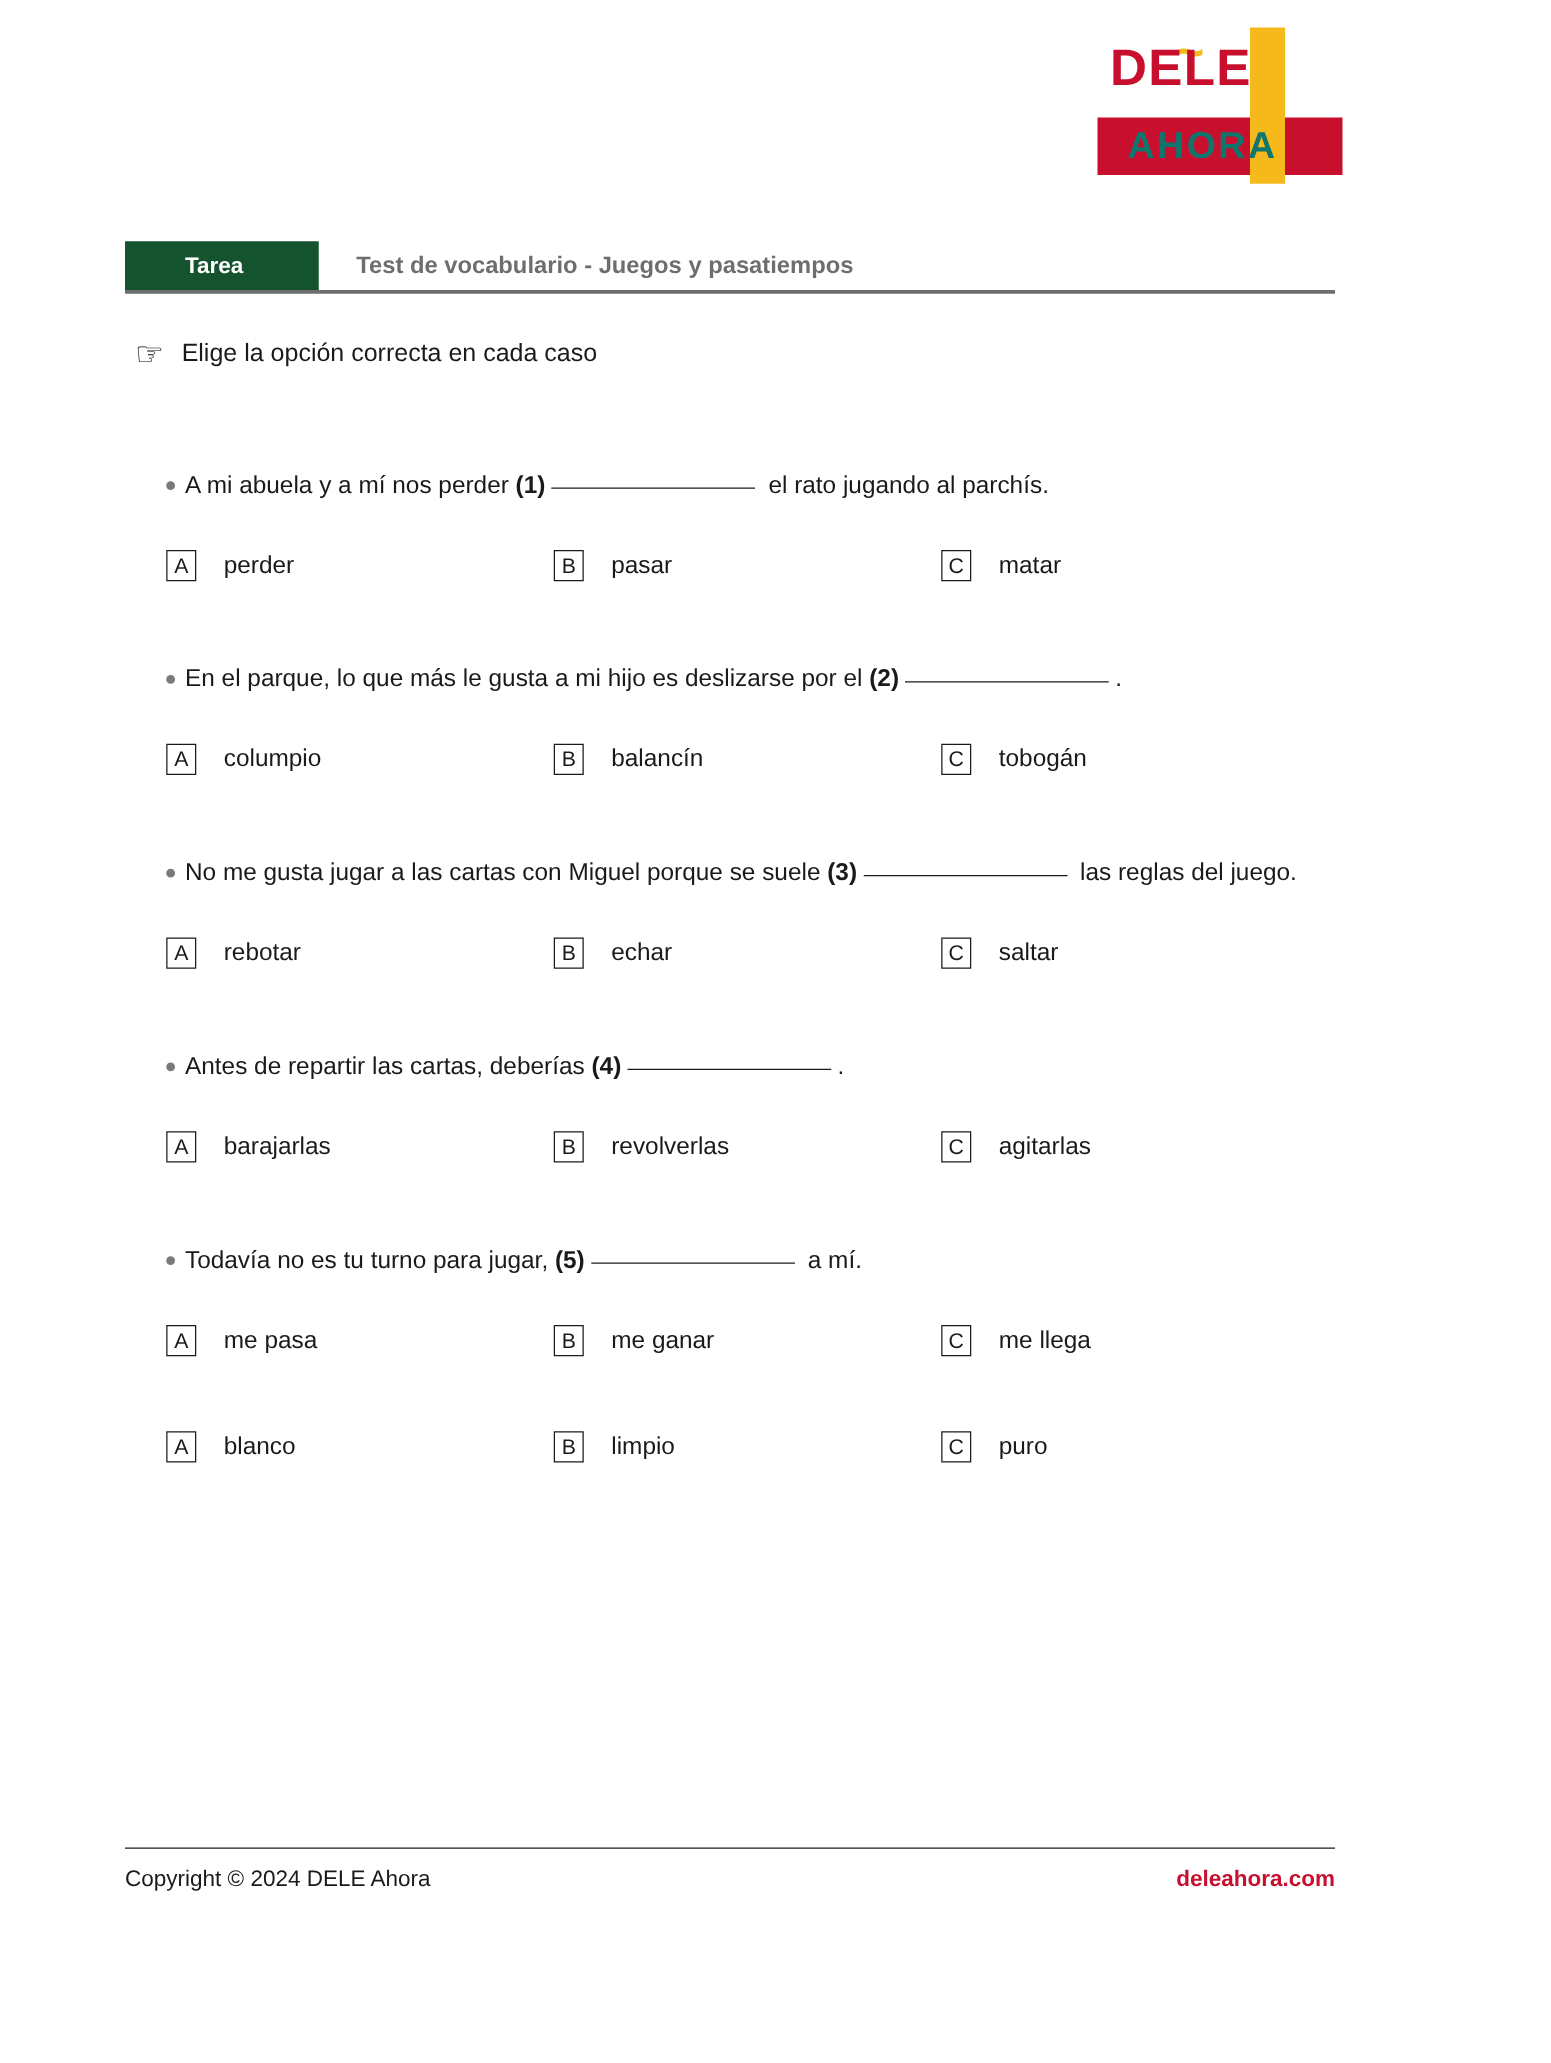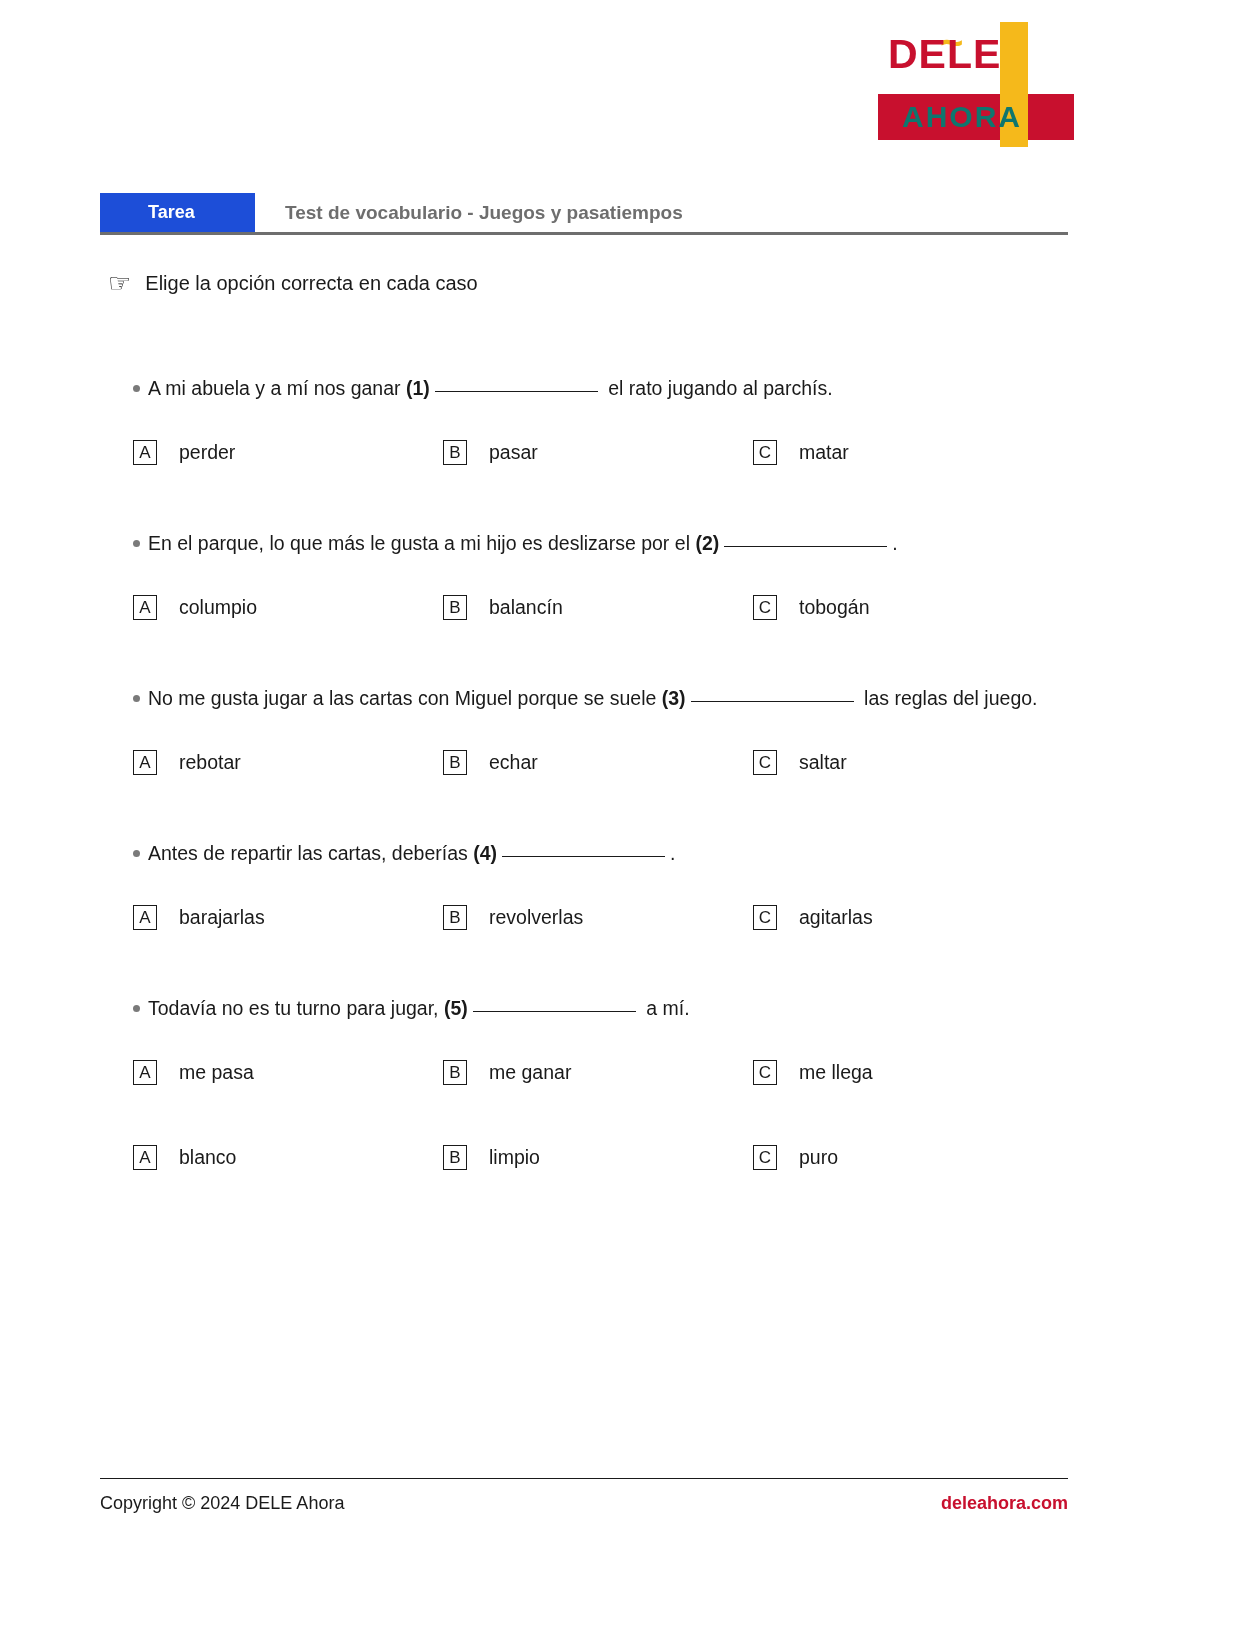--- a/index.html
+++ b/index.html
@@ -86,21 +86,21 @@
     height: 42px;
     border-bottom: 3px solid #6e6e6e;
     box-sizing: border-box;
   }
   .tarea-tag {
     position: absolute;
     left: 0;
     top: 0;
     width: 155px;
     height: 39px;
-    background: #1d4ed8;
+    background: #14532d;
     color: #ffffff;
     font-size: 18px;
     font-weight: bold;
     display: flex;
     align-items: center;
     padding-left: 48px;
     box-sizing: border-box;
   }
   .tarea-title {
     position: absolute;
@@ -229,21 +229,21 @@
     <div class="tarea-title">Test de vocabulario - Juegos y pasatiempos</div>
   </div>
 
   <div class="instruction">
     <span class="hand-icon">☞</span>
     <span>Elige la opción correcta en cada caso</span>
   </div>
 
   <div class="questions" id="questions-container">
       <div class="q-block">
-        <div class="q-text"><span class="q-bullet"></span><span>A mi abuela y a mí nos ganar </span><span class="q-num">(1)</span><span class="blank"></span><span> el rato jugando al parchís.</span></div>
+        <div class="q-text"><span class="q-bullet"></span><span>A mi abuela y a mí nos perder </span><span class="q-num">(1)</span><span class="blank"></span><span> el rato jugando al parchís.</span></div>
         <div class="options">
           <div class="option">
             <span class="opt-letter">A</span>
             <span class="opt-text">perder</span>
           </div>
           <div class="option">
             <span class="opt-letter">B</span>
             <span class="opt-text">pasar</span>
           </div>
           <div class="option">

